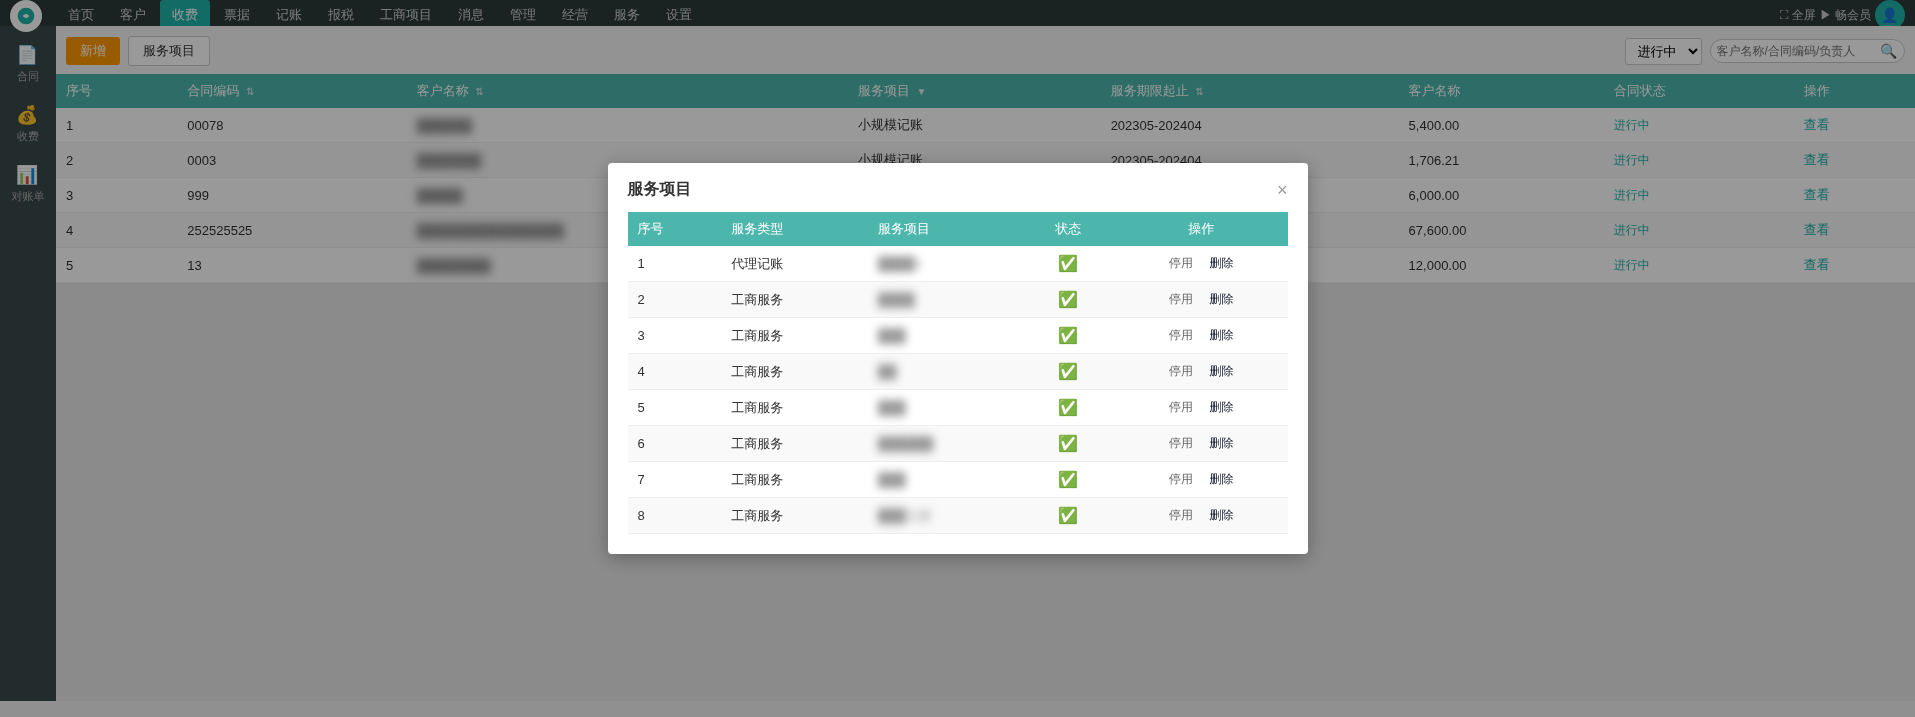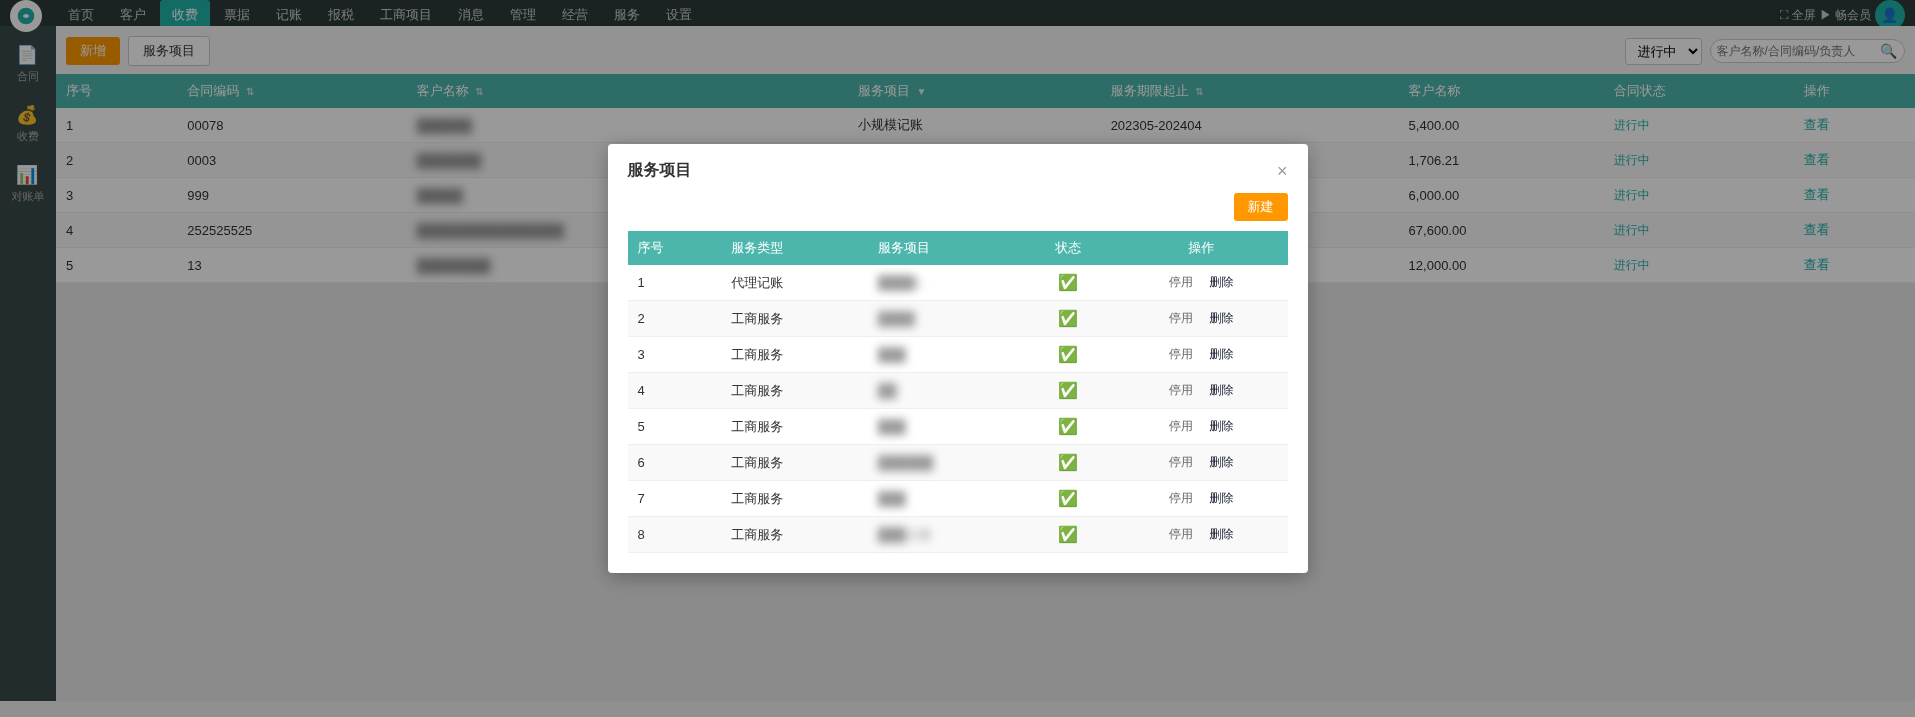--- a/index.html
+++ b/index.html
@@ -446,23 +446,20 @@
           </tbody>
       </table>
     </div>
 
     <div class="overlay">
       <div class="modal">
         <div class="modal-header">
           <span class="modal-title">服务项目</span>
           <button class="modal-close">×</button>
         </div>
-        <div class="modal-toolbar">
-          <button class="btn-new">新建</button>
-        </div>
         <div class="modal-body">
           <table class="modal-table">
             <thead>
               <tr>
                 <th>序号</th>
                 <th>服务类型</th>
                 <th>服务项目</th>
                 <th class="center">状态</th>
                 <th class="center">操作</th>
               </tr>

